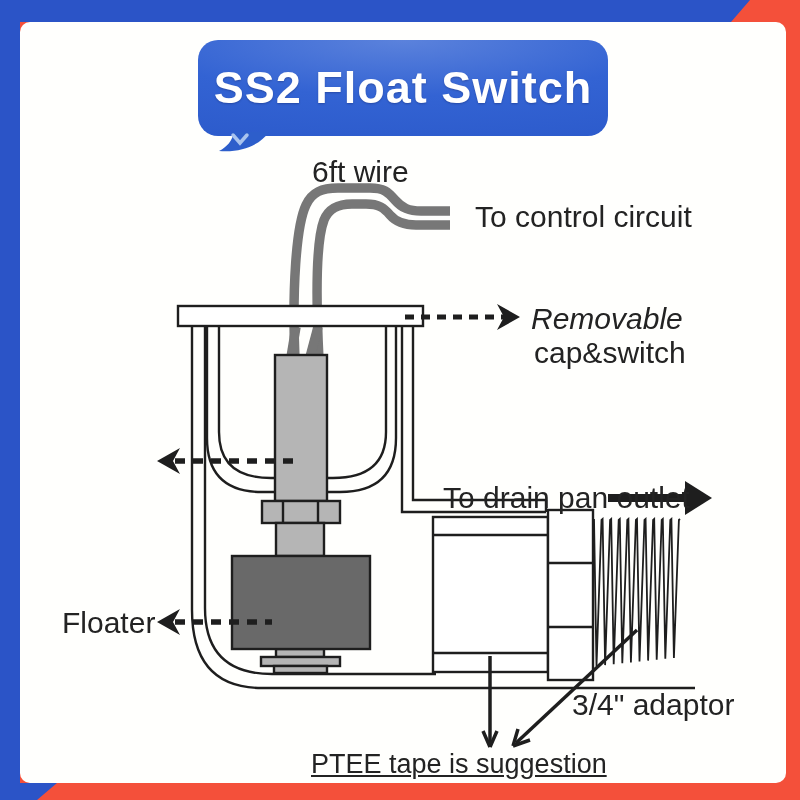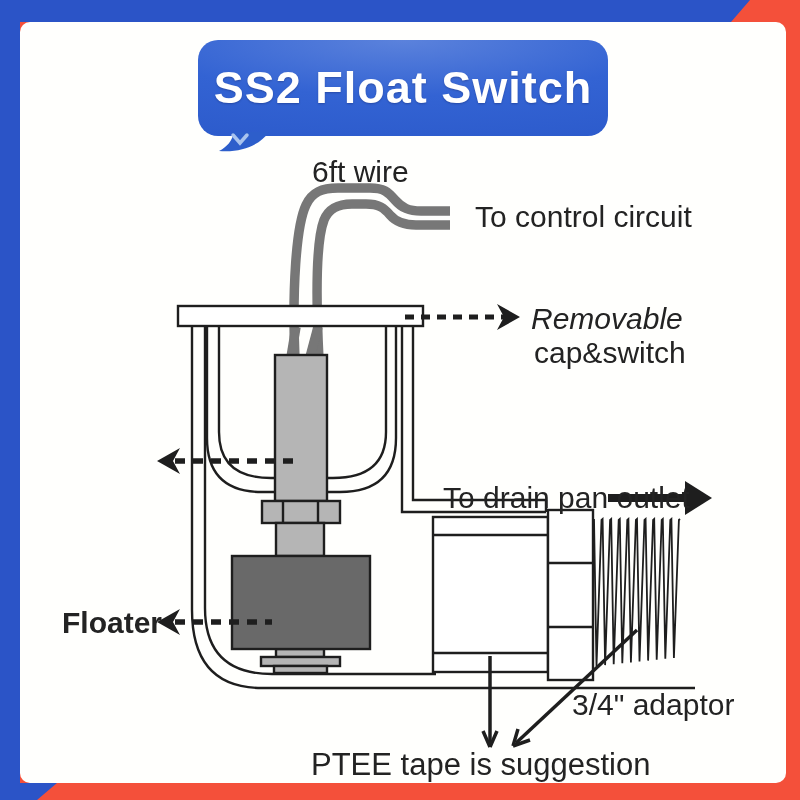--- a/index.html
+++ b/index.html
@@ -11,21 +11,21 @@
   .canvas{position:absolute;left:20px;top:22px;width:766px;height:761px;
       background:#fffffd;border-radius:10px;}
   .stage{position:absolute;inset:0;}
   .banner{position:absolute;left:198px;top:40px;width:410px;height:96px;border-radius:20px;
       background:radial-gradient(140% 130% at 50% 0%,#5b82dc 0%,#3363d3 45%,#2a58c9 100%);
       display:flex;align-items:center;justify-content:center;}
   .banner-title{color:#ffffff;font-weight:bold;font-size:45px;letter-spacing:1px;
       text-shadow:0 1px 2px rgba(0,0,40,.25);white-space:nowrap;}
   .banner-tail{position:absolute;left:0;top:0;overflow:visible;}
   .label{position:absolute;color:#232323;font-size:30px;white-space:pre;line-height:33px;}
-  .small{font-size:31px;}
+  .small{font-size:27px;text-decoration:underline;}
   svg{position:absolute;left:0;top:0;}
 </style>
 </head>
 <body>
 
 <div class="frame">
   <div class="frame-blue"></div>
 </div>
 
 <div class="canvas"></div>
@@ -121,17 +121,17 @@
         <path d="M637,630 L516,743"></path>
         <path d="M513,746 L518,729 M513,746 L530,740"></path>
       </g>
     </g>
   </svg>
 
   <div class="label" style="left:312px;top:155px;">6ft wire</div>
   <div class="label" style="left:475px;top:200px;text-align:center;">To control circuit</div>
   <div class="label" style="left:531px;top:302px;font-style:italic;">Removable</div>
   <div class="label" style="left:534px;top:336px;">cap&amp;switch</div>
-  <div class="label" style="left:62px;top:606px;font-weight:bold;">Floater</div>
+  <div class="label" style="left:62px;top:606px;">Floater</div>
   <div class="label" style="left:443px;top:448px;margin-top:33px;">To drain pan outlet</div>
   <div class="label" style="left:572px;top:688px;">3/4" adaptor</div>
   <div class="label small" style="left:311px;top:748px;">PTEE tape is suggestion</div>
 </div>
 
 </body></html>

